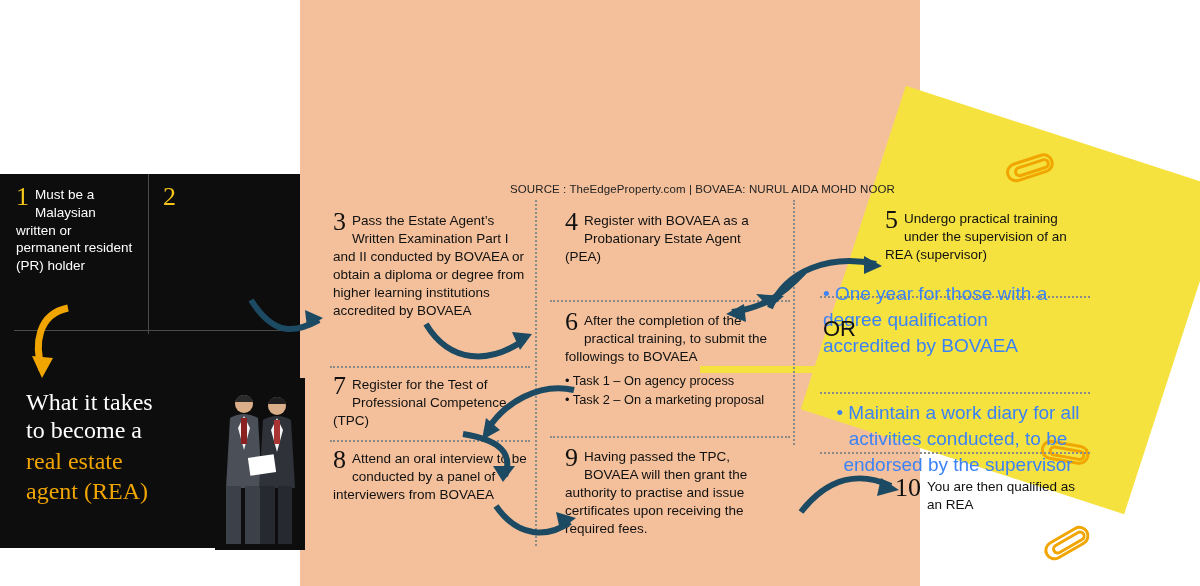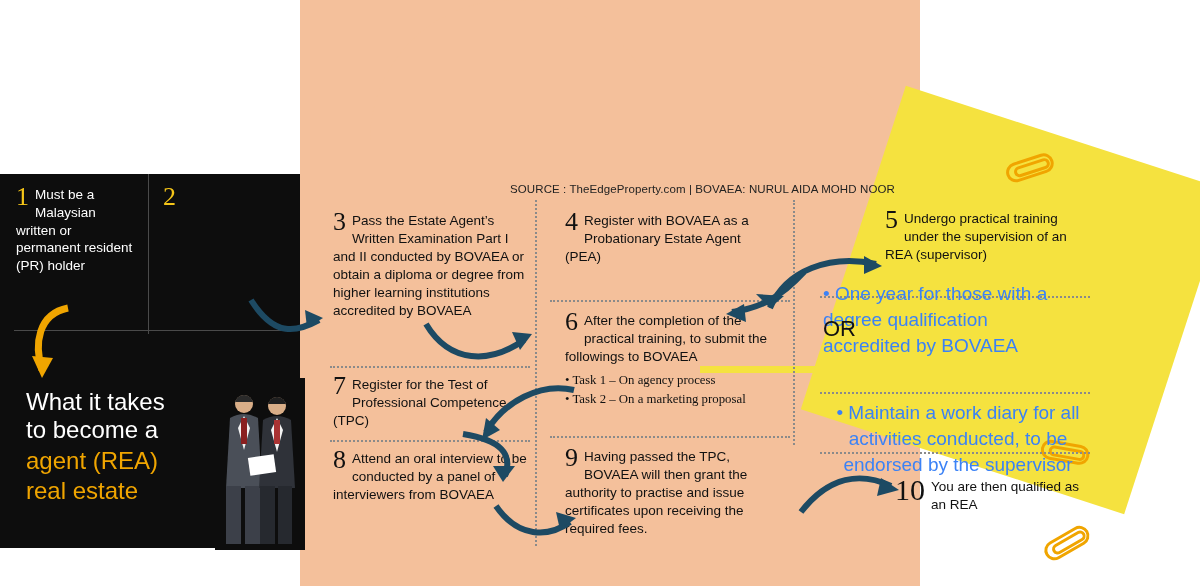--- a/index.html
+++ b/index.html
@@ -74,21 +74,21 @@
     margin-top:-2px;
     font-family:"Liberation Serif", serif;
   }
   .panel-divider{
     position:absolute;left:14px;top:330px;width:272px;height:1px;
     background:#4a4a4a;
   }
   .headline{
     position:absolute;left:26px;top:388px;width:210px;
     color:#ffffff;font-size:24px;line-height:1.18;
-    font-family:Liberation Sans, sans-serif;
+    font-family:Liberation Serif, serif;
   }
   .headline .hl-gold{color:#f0a500;display:block;margin-top:2px;}
 
   
   .gold-arrow{position:absolute;left:20px;top:300px;}
 
   
   .people{
     position:absolute;left:215px;top:378px;width:90px;height:172px;
   }
@@ -102,23 +102,23 @@
   }
   .step .num{
     font-family:"Liberation Serif", serif;
     font-size:26px;
     line-height:1;
     float:left;
     margin-right:6px;
     margin-top:-3px;
     color:#111;
   }
-  .step .num.big{font-size:30px;}
+  .step .num.big{font-size:26px;}
   .bullets{margin:6px 0 0 0;padding:0;list-style:none;font-size:12.8px;line-height:1.4;}
-  .bullets li{margin:0 0 1px 0;font-family:Liberation Serif, serif;}
+  .bullets li{margin:0 0 1px 0;}
 
   
   .dotline{
     position:absolute;
     border-top:2px dotted #8a8a8a;
     height:0;
   }
   .dotvert{
     position:absolute;
     border-left:2px dotted #8a8a8a;
@@ -188,22 +188,22 @@
   <div class="gold-arrow">
     <svg width="70" height="80" viewBox="0 0 70 80">
       <path d="M48 8 C18 14, 14 44, 22 70" fill="none" stroke="#f0a500" stroke-width="7"></path>
       <path d="M22 78 L12 56 L33 58 Z" fill="#f0a500"></path>
     </svg>
   </div>
 
   <div class="headline">
     <span>What it takes</span><br>
     <span>to become a</span>
+    <span class="hl-gold">real estate</span>
     <span class="hl-gold">agent (REA)</span>
-    <span class="hl-gold">real estate</span>
   </div>
 
   <div class="people">
     <svg width="90" height="172" viewBox="0 0 90 172">
       <rect x="0" y="0" width="90" height="172" fill="#0d0d0d"></rect>
 
       <circle cx="29" cy="26" r="9" fill="#d9ae88"></circle>
       <path d="M29 17 a9 9 0 0 1 9 7 l-18 0 a9 9 0 0 1 9 -7z" fill="#2a2a2a"></path>
       <path d="M15 40 q14 -8 28 0 l4 70 l-36 0 z" fill="#4a4f58"></path>
       <path d="M29 38 l6 12 l-6 22 l-6 -22z" fill="#f2f2f2"></path>

